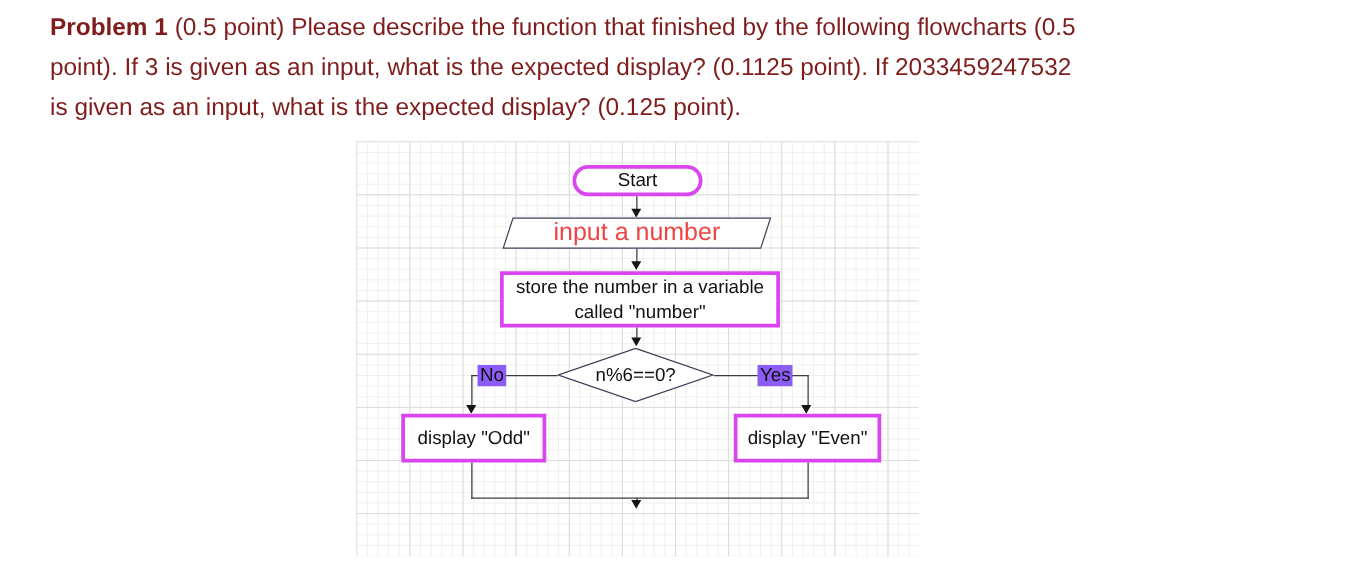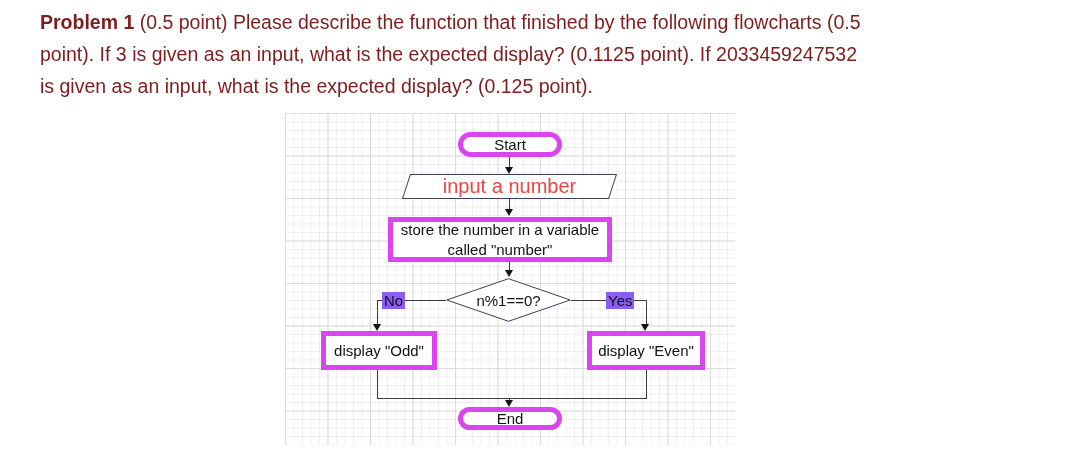--- a/index.html
+++ b/index.html
@@ -19,21 +19,21 @@
     position:absolute;left:285px;top:113px;width:450px;height:332px;
     background-image:
       linear-gradient(to right,#dcdcdc 1px,transparent 1px),
       linear-gradient(to bottom,#dcdcdc 1px,transparent 1px),
       linear-gradient(to right,#efefef 1px,transparent 1px),
       linear-gradient(to bottom,#efefef 1px,transparent 1px);
     background-size:42.5px 42.5px,42.5px 42.5px,8.5px 8.5px,8.5px 8.5px;
   }
 
   
-  .shape{position:absolute;background:#fff;border:5px solid #d946ef;box-sizing:border-box;
+  .shape{position:absolute;background:#fff;border:3px solid #d946ef;box-sizing:border-box;
          display:flex;align-items:center;justify-content:center;text-align:center;
          font-size:15px;color:#111;}
   .terminator{border-radius:13px;}
   .rect{}
   .para-wrap{position:absolute;}
   .para-bg{position:absolute;left:4px;top:0;width:207px;height:25px;background:#fff;
            border:1px solid #3e3e56;box-sizing:border-box;transform:skewX(-18deg);}
   .para-label{position:absolute;left:0;top:0;width:100%;height:100%;
               display:flex;align-items:center;justify-content:center;font-size:20px;color:#ef4444;}
   .diamond-wrap{position:absolute;left:446px;top:278px;width:125px;height:44px;}
@@ -69,33 +69,33 @@
   <div class="arr-down" style="left:505px;top:167px;"></div>
 
   <div class="para-wrap" style="left:402px;top:174px;width:215px;height:25px;">
     <div class="para-bg"></div>
     <div class="para-label">input a number</div>
   </div>
 
   <div class="vline" style="left:509px;top:199px;height:11px;"></div>
   <div class="arr-down" style="left:505px;top:209px;"></div>
 
-  <div class="shape rect" style="left:388px;top:217px;width:224px;height:45px;line-height:20px;flex-direction:column;">
+  <div class="shape rect" style="left:400px;top:217px;width:224px;height:45px;line-height:20px;flex-direction:column;">
     <div>store the number in a variable</div>
     <div>called "number"</div>
   </div>
 
   <div class="vline" style="left:509px;top:262px;height:9px;"></div>
   <div class="arr-down" style="left:505px;top:270px;"></div>
 
   <div class="diamond-wrap">
     <svg width="125" height="44">
       <polygon points="62.5,0.7 124.2,22 62.5,43.3 0.8,22" fill="#ffffff" stroke="#3e3e56" stroke-width="1"></polygon>
     </svg>
-    <div class="diamond-label">n%1==0?</div>
+    <div class="diamond-label">n%6==0?</div>
   </div>
 
   <div class="hline" style="left:377px;top:300px;width:69px;"></div>
   <div class="vline" style="left:377px;top:300px;height:25px;"></div>
   <div class="arr-down" style="left:373px;top:324px;"></div>
   <div class="branch-label" style="left:382px;">No</div>
 
   <div class="hline" style="left:571px;top:300px;width:76px;"></div>
   <div class="vline" style="left:645.5px;top:300px;height:25px;"></div>
   <div class="arr-down" style="left:641px;top:324px;"></div>
@@ -104,15 +104,14 @@
   <div class="shape rect" style="left:321px;top:331px;width:116px;height:39px;">display "Odd"</div>
 
   <div class="shape rect" style="left:587px;top:331px;width:118px;height:39px;">display "Even"</div>
 
   <div class="vline" style="left:377px;top:370px;height:29px;"></div>
   <div class="vline" style="left:645.5px;top:370px;height:29px;"></div>
   <div class="hline" style="left:377px;top:397.6px;width:270px;"></div>
   <div class="vline" style="left:509px;top:398px;height:4px;"></div>
   <div class="arr-down" style="left:505px;top:400px;"></div>
 
-  <div class="shape terminator" style="left:458px;top:407px;width:104px;height:23px;border-radius:12px;">End</div>
 
 </div>
 
 </body></html>

